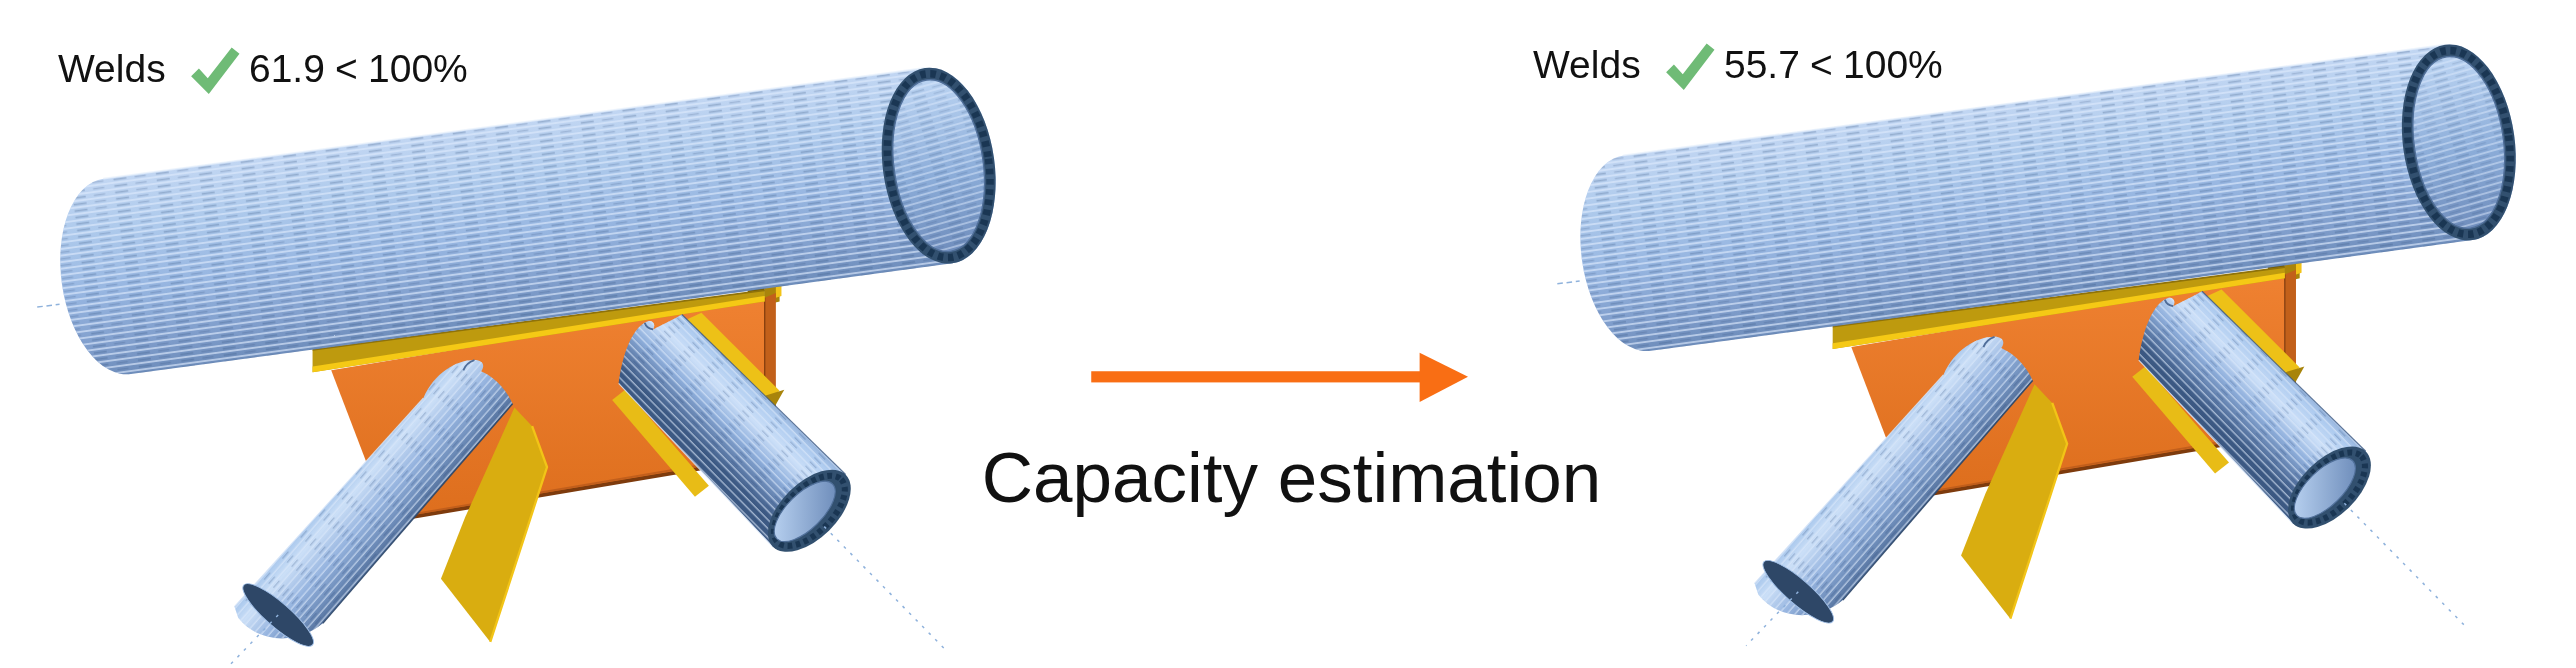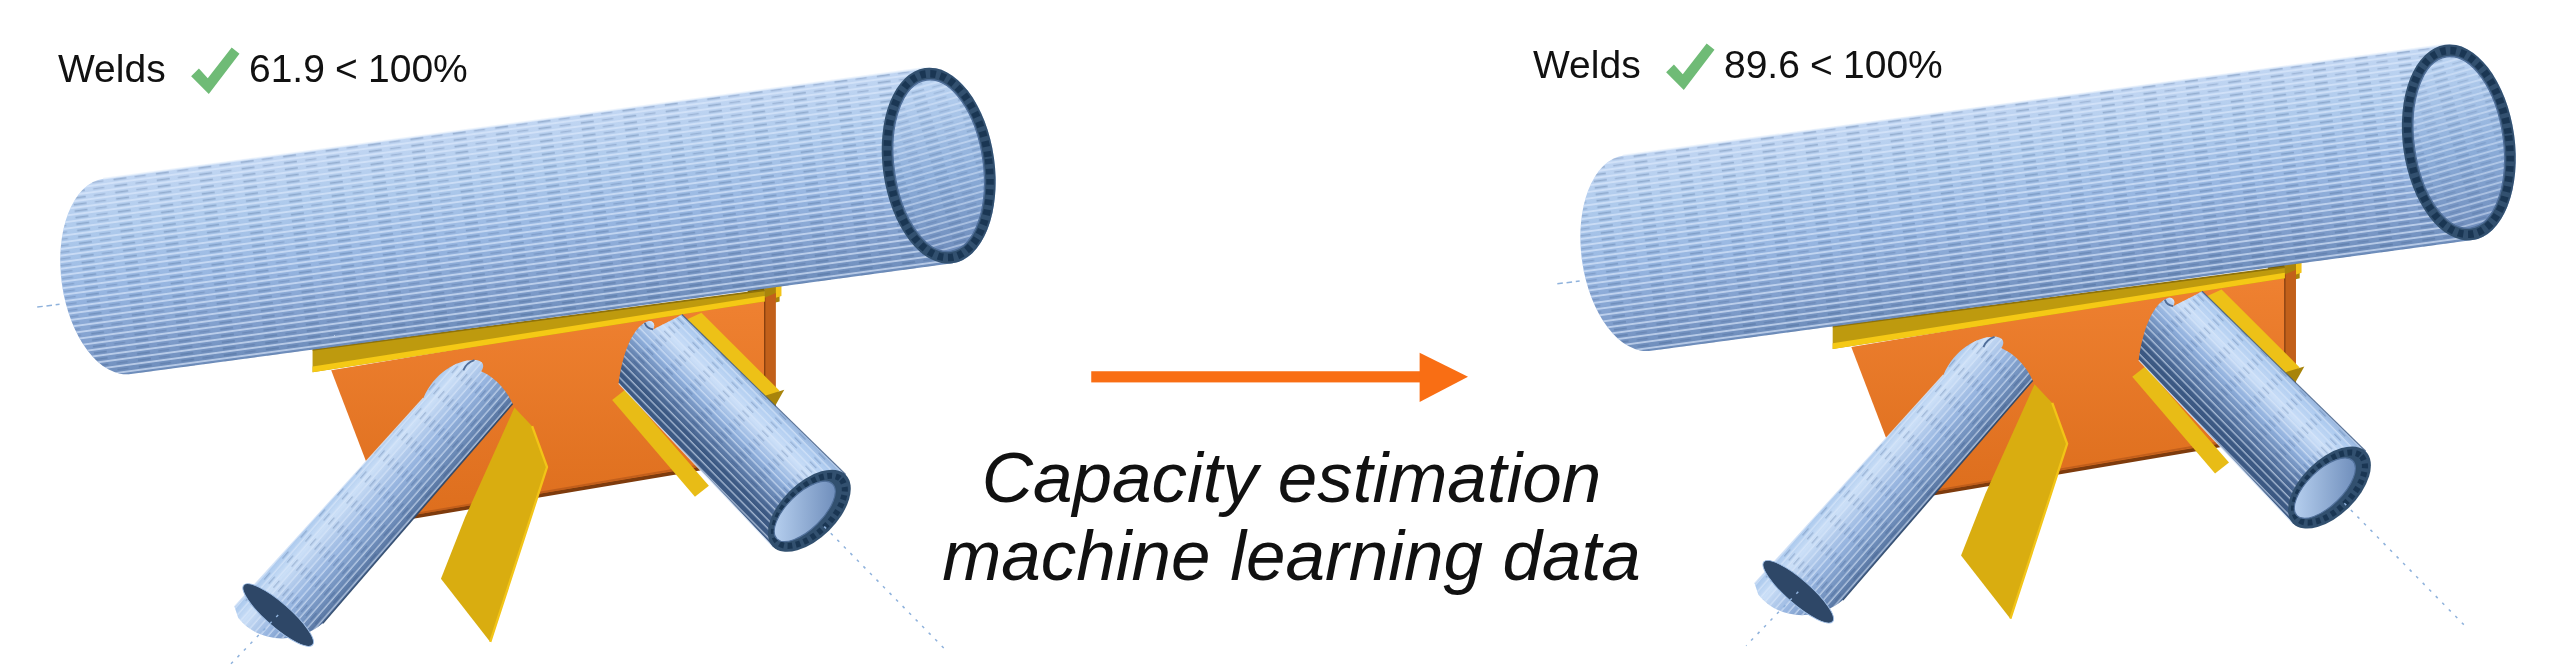--- a/index.html
+++ b/index.html
@@ -11,21 +11,21 @@
     position:absolute;display:flex;align-items:center;
     font-size:39px;color:var(--text,#111);white-space:nowrap;
   }
   .weld-word{margin-right:22px;}
   .check{width:52px;height:52px;margin-right:9.3px;margin-top:3.7px;flex:0 0 auto;}
   .check polygon{fill:var(--check-green,#6FBB76);}
   .weld-value{margin-right:10.2px;}
   .weld-cmp{margin-right:10.2px;}
   .caption{
     position:absolute;left:873px;top:439px;width:837px;
-    text-align:center;font-size:71px;line-height:78px;color:var(--text,#111);font-style:italic;
+    text-align:center;font-size:71px;line-height:78px;color:var(--text,#111);
   }
   svg.scene{position:absolute;left:0;top:0;}
 </style>
 </head>
 <body>
 
 <svg class="scene" width="2576" height="669" viewBox="0 0 2769 719">
   <defs>
 
     <linearGradient id="gChord" gradientUnits="userSpaceOnUse" x1="550" y1="120" x2="594" y2="447">
@@ -174,22 +174,21 @@
   <span class="weld-value">61.9</span>
   <span class="weld-cmp">&lt;</span>
   <span class="weld-limit">100%</span>
 </div>
 
 <div class="weld-label" style="left:1533px;top:37px;">
   <span class="weld-word">Welds</span>
   <svg class="check" viewBox="0 0 100 100">
     <polygon points="6,60 21,45 38,64 84,5 99,17 40,94"></polygon>
   </svg>
-  <span class="weld-value">89.6</span>
+  <span class="weld-value">55.7</span>
   <span class="weld-cmp">&lt;</span>
   <span class="weld-limit">100%</span>
 </div>
 
 <div class="caption">
   <div>Capacity estimation</div>
-  <div>machine learning data</div>
 </div>
 
 
 </body></html>

